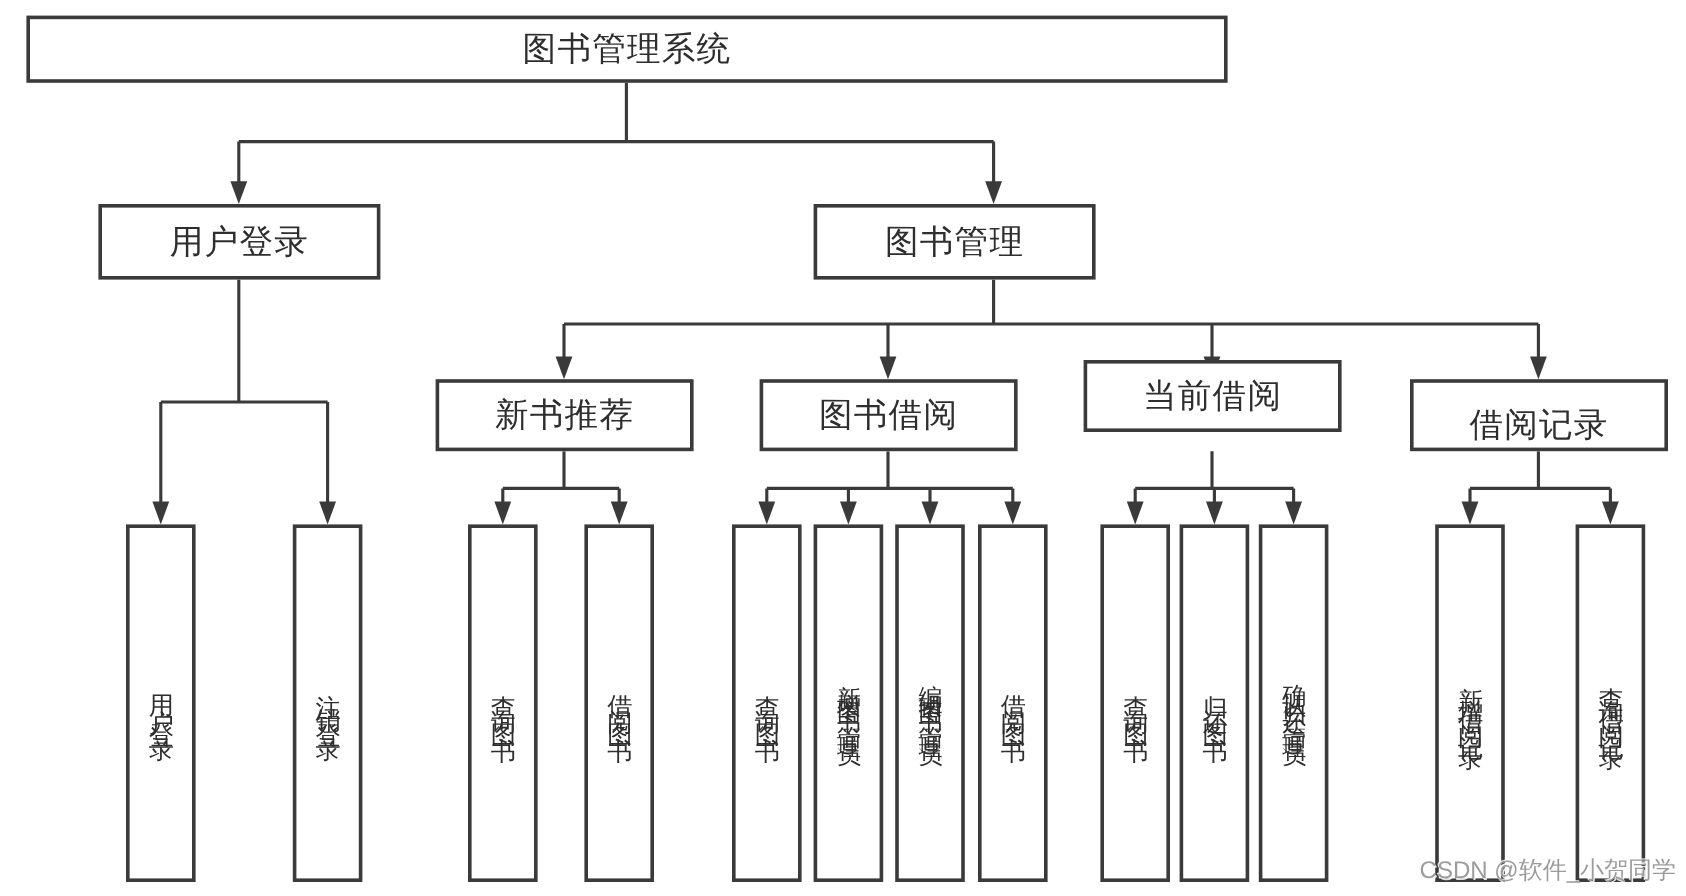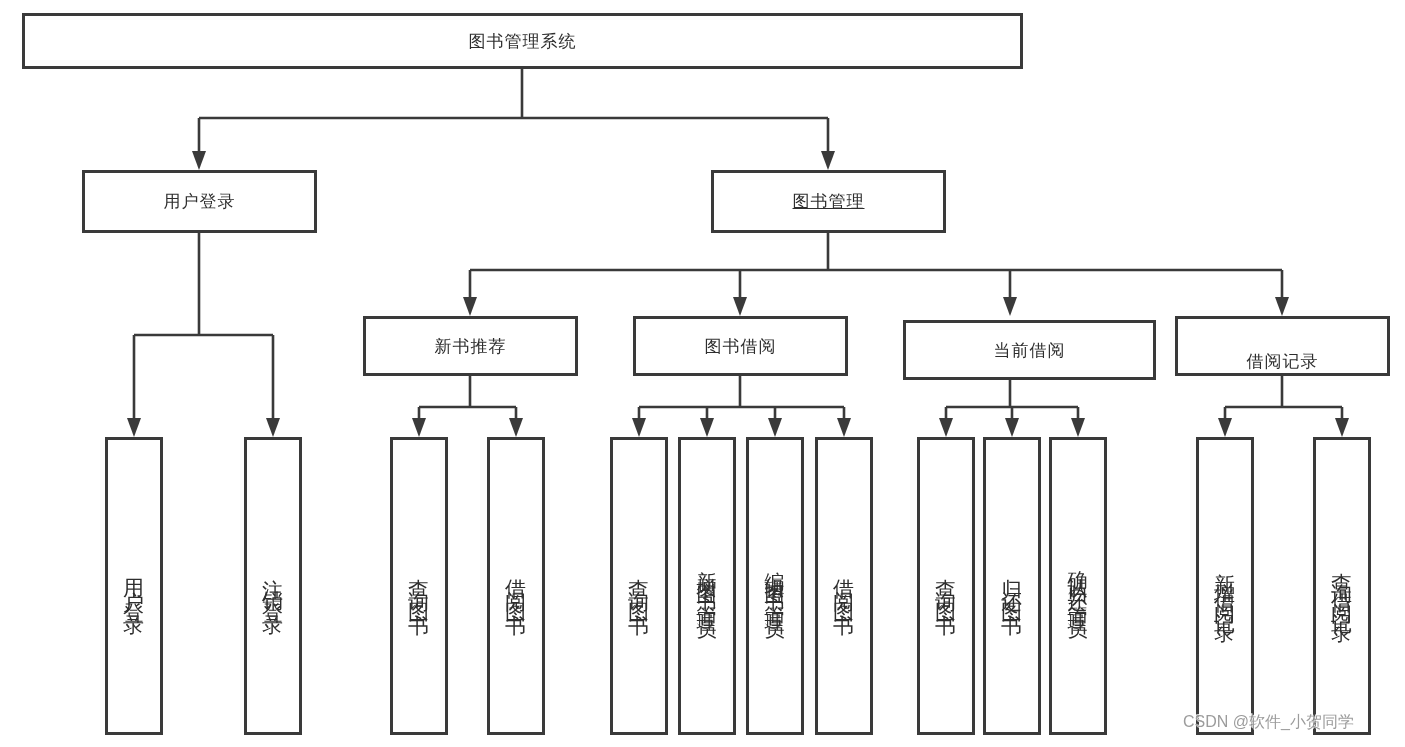--- a/index.html
+++ b/index.html
@@ -26,40 +26,40 @@
     box-sizing: border-box;
     border: 3px solid #3a3a3a;
     background: #ffffff;
     display: flex;
     align-items: center;
     justify-content: center;
     color: #2e2e2e;
     z-index: 2;
   }
   .hlabel {
-    font-size: 17px;
+    font-size: 28px;
     letter-spacing: 1px;
     white-space: nowrap;
   }
   .vbox .vlabel {
     writing-mode: vertical-rl;
     text-orientation: mixed;
     font-size: 21px;
     line-height: 1;
     letter-spacing: 12px;
     white-space: nowrap;
   }
   .vbox.mid .vlabel { letter-spacing: 10px; }
   .vbox.long .vlabel { font-size: 20px; letter-spacing: 7px; }
   #watermark {
     position: absolute;
     left: 1183px;
     top: 712px;
     z-index: 3;
-    font-size: 16px;
+    font-size: 20px;
     color: #9c9c9c;
     white-space: nowrap;
     text-shadow: 1px 1px 0 rgba(255,255,255,.85), -1px -1px 0 rgba(255,255,255,.85);
   }
 </style>
 </head>
 <body>
 
 <div id="stage">
 
@@ -103,31 +103,31 @@
     </g>
   </svg>
 
   <div class="box" style="left:22px; top:13px; width:1001px; height:56px;">
     <span class="hlabel">图书管理系统</span>
   </div>
 
   <div class="box" style="left:82px; top:170px; width:235px; height:63px;">
     <span class="hlabel">用户登录</span>
   </div>
-  <div class="box" style="left:711px; top:170px; width:235px; height:63px;text-decoration:underline;">
+  <div class="box" style="left:678px; top:170px; width:235px; height:63px;">
     <span class="hlabel">图书管理</span>
   </div>
 
   <div class="box" style="left:363px; top:316px; width:215px; height:60px;justify-content:center;">
     <span class="hlabel">新书推荐</span>
   </div>
   <div class="box" style="left:633px; top:316px; width:215px; height:60px;">
     <span class="hlabel">图书借阅</span>
   </div>
-  <div class="box" style="left:903px; top:320px; width:253px; height:60px;">
+  <div class="box" style="left:903px; top:300px; width:215px; height:60px;">
     <span class="hlabel">当前借阅</span>
   </div>
   <div class="box" style="left:1175px; top:316px; width:215px; height:60px;align-items:flex-end;">
     <span class="hlabel">借阅记录</span>
   </div>
 
   <div class="box vbox" style="left:105px; top:437px; width:58px; height:298px;">
     <span class="vlabel">用户登录</span>
   </div>
   <div class="box vbox" style="left:244px; top:437px; width:58px; height:298px;">

